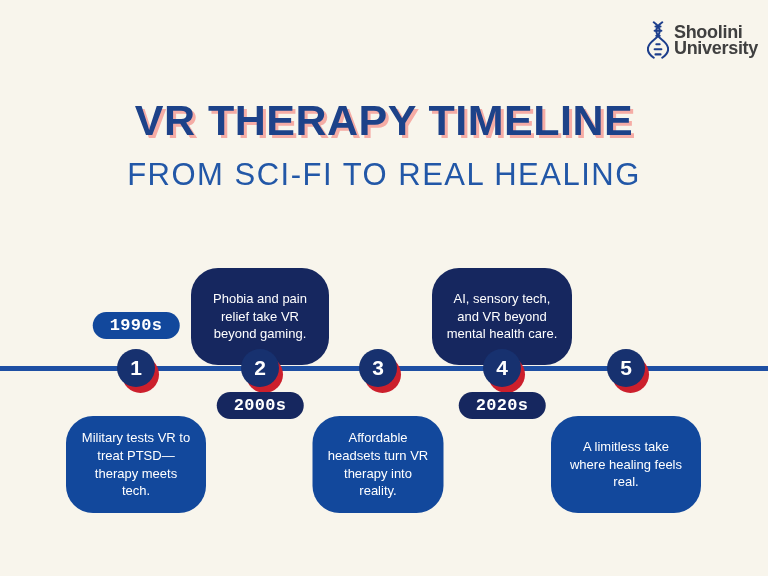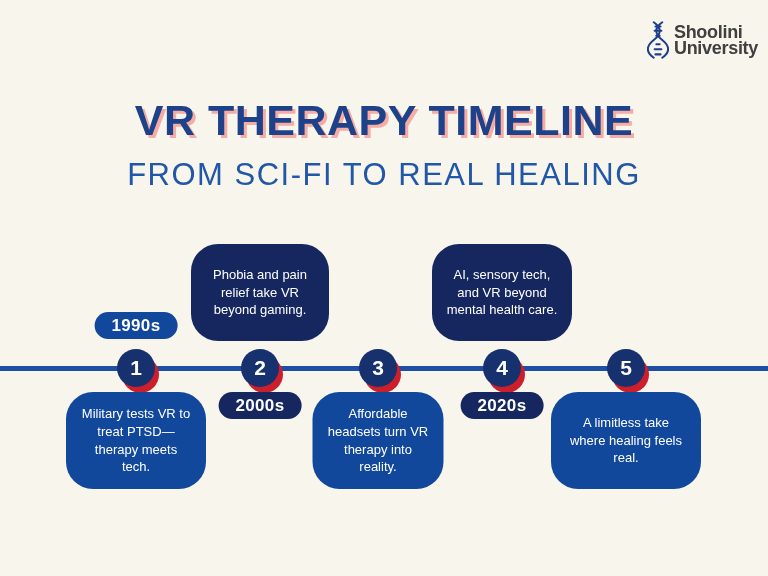--- a/index.html
+++ b/index.html
@@ -86,20 +86,21 @@
     border-radius: 15px;
     display: flex;
     align-items: center;
     justify-content: center;
     color: #ffffff;
     font-size: 17px;
     font-weight: bold;
     letter-spacing: 0.3px;
     white-space: nowrap;
     z-index: 2;
+    font-family: Liberation Mono, monospace;
   }
   .pill-above { top: 312px; }
   .pill-below { top: 392px; }
 
   .node {
     position: absolute;
     left: calc(var(--cx) - 19px);
     top: 349px;
     width: 38px;
     height: 38px;
@@ -139,20 +140,21 @@
     border-radius: 27px;
     display: flex;
     align-items: center;
     justify-content: center;
     text-align: center;
     padding: 8px 13px;
     color: #ffffff;
     font-size: 13px;
     line-height: 1.35;
     z-index: 2;
+    margin-top: 24px;
   }
   .desc-above { top: 244px; }
   .desc-below { top: 392px; }
 
   .medium-blue { background: #12489c; }
   .dark-navy  { background: #16275f; }
 </style>
 </head>
 <body>
 

